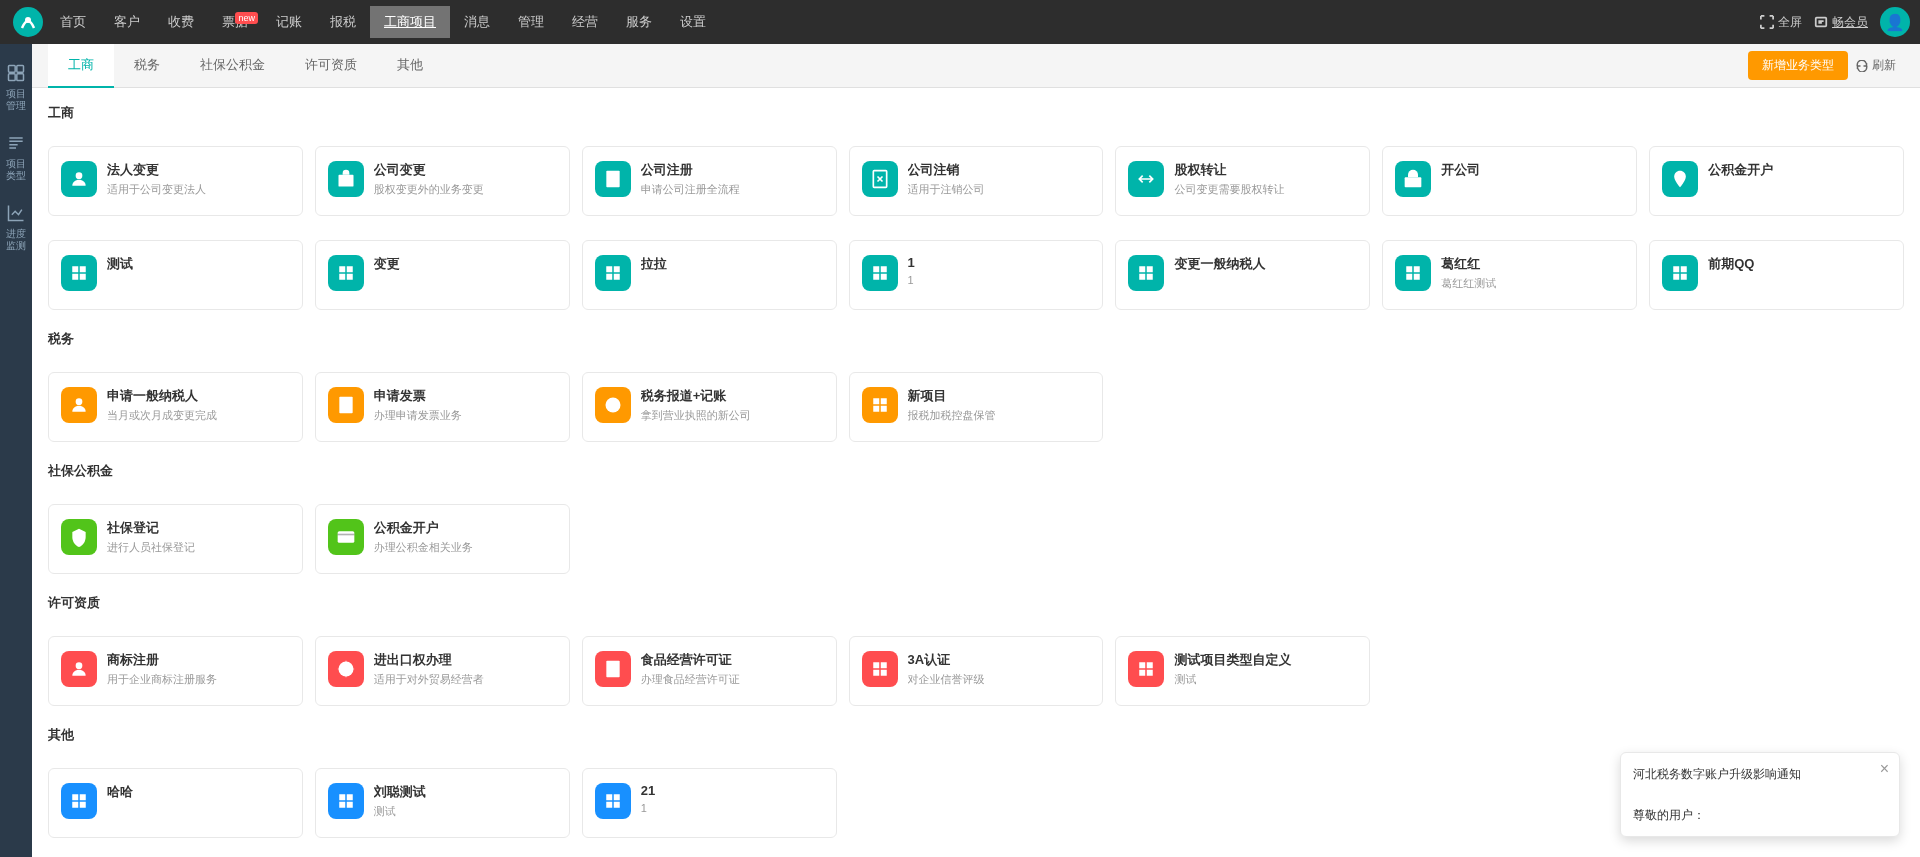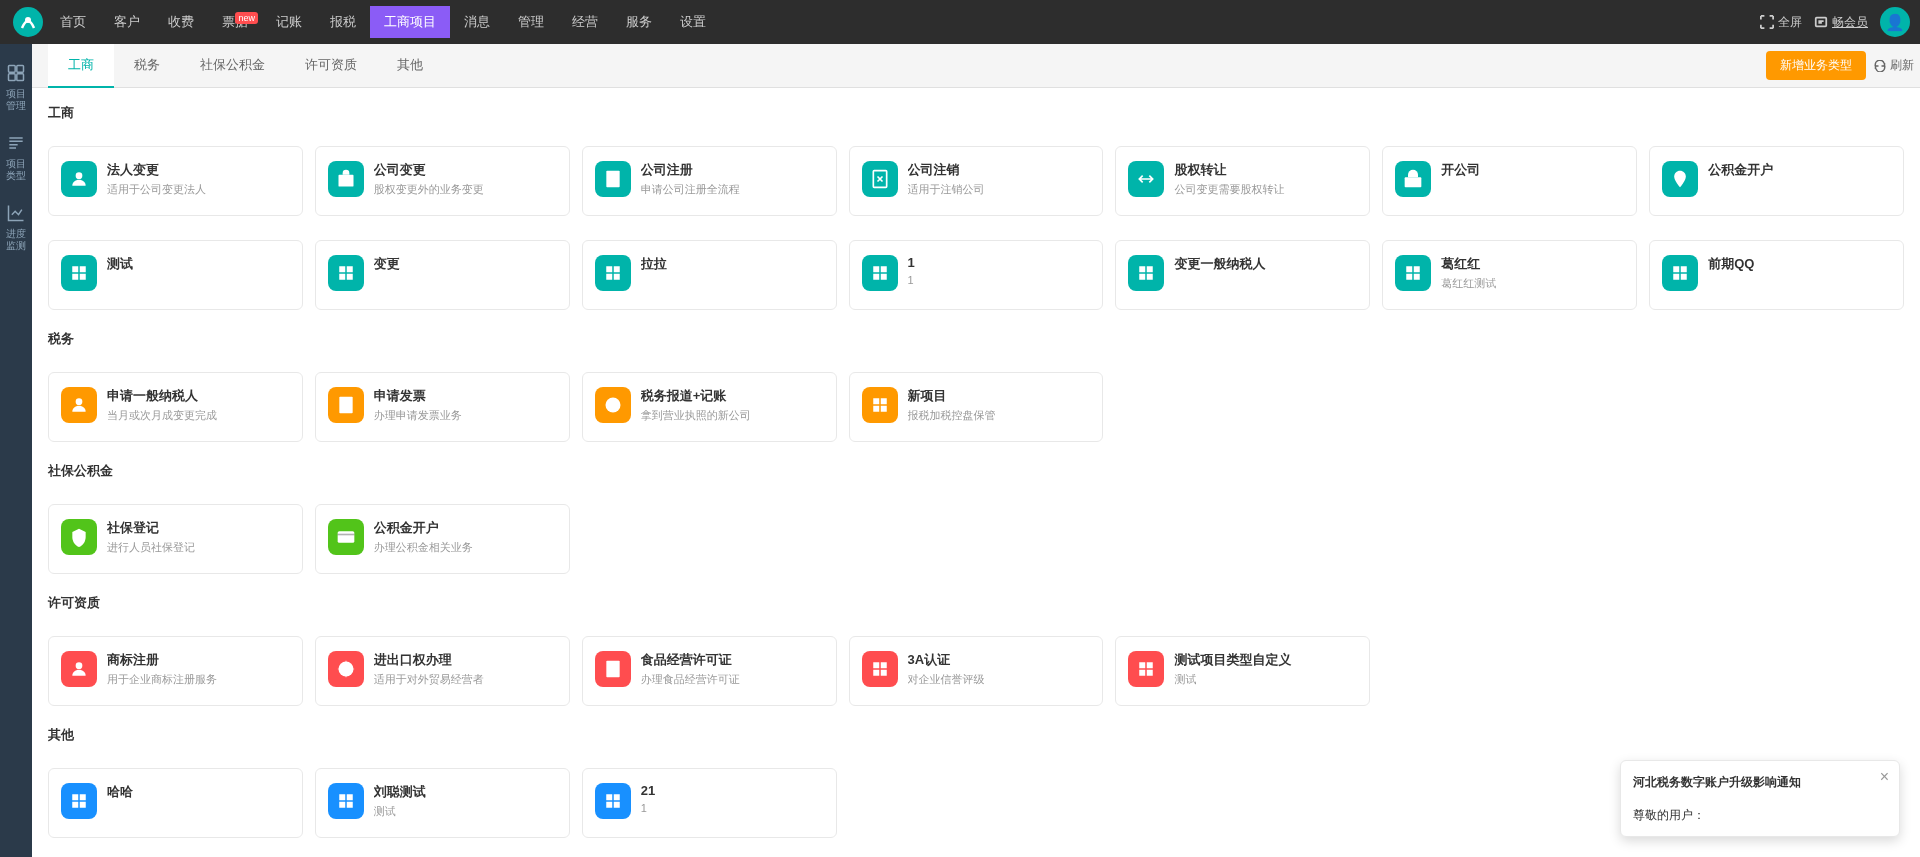--- a/index.html
+++ b/index.html
@@ -23,22 +23,23 @@
       color: #ccc;
       padding: 0 14px;
       height: 32px;
       display: flex;
       align-items: center;
       cursor: pointer;
       font-size: 13px;
       position: relative;
     }
     .nav-item.active {
-      background: #8b5cf6;
+      background: #737373;
       color: #fff;
+      text-decoration: underline;
     }
     .nav-item .badge-new {
       position: absolute;
       top: 6px;
       right: 4px;
       background: #ff4d4f;
       color: #fff;
       font-size: 9px;
       padding: 1px 3px;
       border-radius: 3px;
@@ -122,21 +123,21 @@
       align-items: center;
       background: #f5f5f5;
       border-bottom: 1px solid #e0e0e0;
       padding: 0 16px;
       height: 44px;
       flex-shrink: 0;
       position: relative;
     }
     .tab-bar .tab-actions {
       position: absolute;
-      right: 6px;
+      right: 24px;
       display: flex;
       align-items: center;
       gap: 8px;
     }
     .tab {
       padding: 0 20px;
       height: 44px;
       display: flex;
       align-items: center;
       cursor: pointer;
@@ -260,22 +261,22 @@
     .notification-popup .close-btn {
       position: absolute;
       top: 8px;
       right: 10px;
       cursor: pointer;
       color: #999;
       font-size: 16px;
       line-height: 1;
     }
     .notification-popup .notif-title {
-      font-weight: 700;
-      margin-bottom: 16px;
+      font-weight: 400;
+      margin-bottom: 24px;
       padding-right: 20px;
       line-height: 1.5;
     }
 
     
     .logo-icon {
       width: 36px;
       height: 36px;
       display: flex;
       align-items: center;

